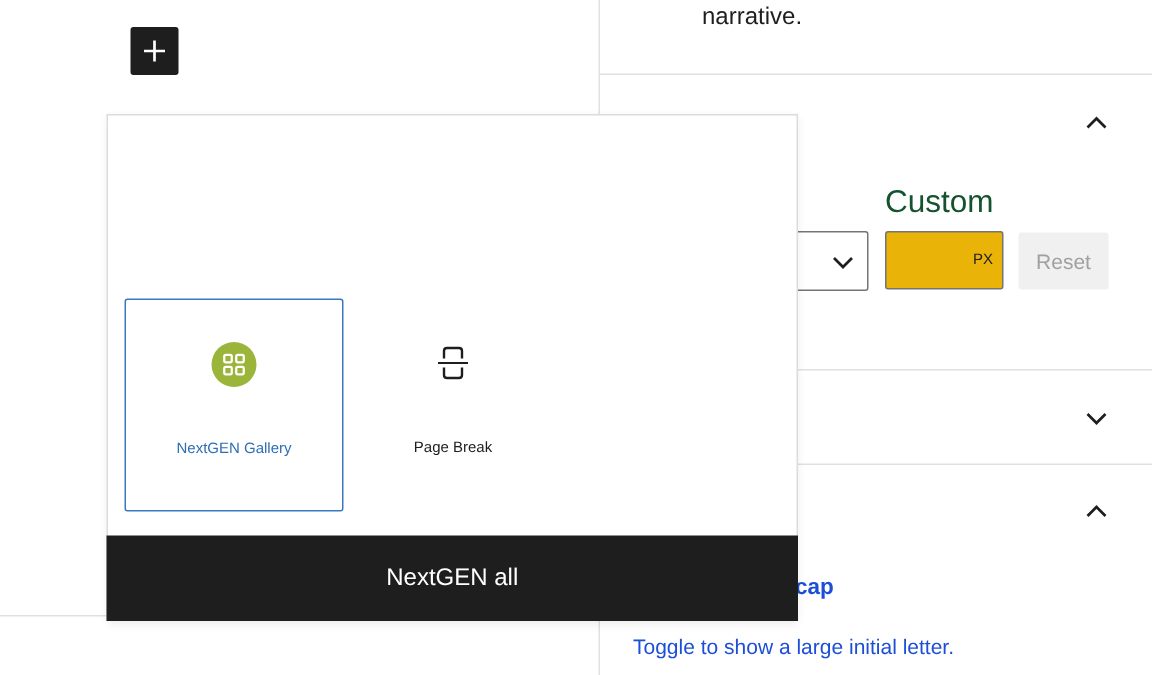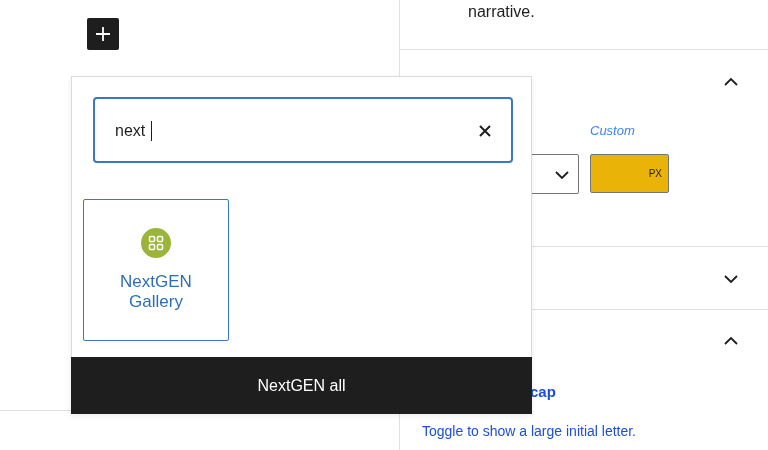--- a/index.html
+++ b/index.html
@@ -32,21 +32,21 @@
     .sb-narrative {
       position: absolute; left: 68px; top: 3px;
       font-size: 16px; color: #1e1e1e;
     }
     .sb-hr { position: absolute; left: 0; width: 369px; height: 1px; background: #e0e0e0; }
     .chev {
       position: absolute; width: 16px; height: 16px;
       display: flex; align-items: center; justify-content: center; cursor: pointer;
     }
     .custom-label {
-      position: absolute; left: 190px; top: 123px; font-size: 13px; color: #3b82f6; font-style: italic;
+      position: absolute; left: 190px; top: 123px; font-size: 21px; color: #14532d;
     }
     .unit-select {
       position: absolute; left: 90px; top: 154px; width: 89px; height: 40px;
       border: 1px solid #757575; border-radius: 2px; background: #fff; cursor: pointer;
     }
     .unit-select .chev { right: 8px; top: 12px; }
     .px-input {
       position: absolute; left: 190px; top: 154px; width: 79px; height: 39px;
       border: 1px solid #757575; border-radius: 2px; background: #eab308;
     }
@@ -88,21 +88,21 @@
       position: absolute; top: 122px; width: 146px; height: 142px;
       border-radius: 2px; cursor: pointer;
       display: flex; flex-direction: column; align-items: center;
     }
     .block-item.selected { border: 1px solid #3a78c3; }
     .block-item .b-icon {
       margin-top: 28px; width: 30px; height: 30px;
       display: flex; align-items: center; justify-content: center;
     }
     .block-item .b-label {
-      margin-top: 14px; font-size: 17px; line-height: 20px; text-align: center;
+      margin-top: 32px; font-size: 10px; line-height: 20px; text-align: center;
       width: 110px;
     }
     .block-item.selected .b-label { color: #2c6eb5; }
     .ngg-icon {
       width: 30px; height: 30px; border-radius: 50%; background: #9bb53b;
       display: flex; align-items: center; justify-content: center;
     }
     .browse-all {
       position: absolute; left: -1px; bottom: -1px; width: 461px; height: 57px;
       background: #1e1e1e; color: #fff; border: none;
@@ -136,60 +136,62 @@
     <div class="unit-select">
       <div class="chev">
         <svg width="14" height="9" viewBox="0 0 14 9">
             <path d="M1 1 L7 7 L13 1" fill="none" stroke="#1e1e1e" stroke-width="1.8"></path>
           </svg>
       </div>
     </div>
     <div class="px-input">
       <span class="unit">PX</span>
     </div>
+    <button class="reset-btn">Reset</button>
 
     <div class="sb-hr" style="top:246px"></div>
     <div class="chev" style="left:323px; top:271px">
       <svg width="14" height="9" viewBox="0 0 14 9">
           <path d="M1 1 L7 7 L13 1" fill="none" stroke="#1e1e1e" stroke-width="1.8"></path>
         </svg>
     </div>
 
     <div class="sb-hr" style="top:309px"></div>
     <div class="chev" style="left:323px; top:332px">
       <svg width="14" height="9" viewBox="0 0 14 9">
           <path d="M1 8 L7 2 L13 8" fill="none" stroke="#1e1e1e" stroke-width="1.8"></path>
         </svg>
     </div>
 
     <div class="dropcap-label">cap</div>
     <div class="dropcap-help">Toggle to show a large initial letter.</div>
   </div>
 
   <div class="popover">
-    <div class="search-box">
-      <input class="search-input" type="text" value="next" style="">
-      <div class="caret"></div>
-      <div class="clear-btn">
-        <svg width="14" height="14" viewBox="0 0 14 14">
-          <path d="M2 2 L12 12 M12 2 L2 12" stroke="#1e1e1e" stroke-width="2"></path>
-        </svg>
-      </div>
-    </div>
 
     <div class="block-item selected" style="left:11px">
       <div class="b-icon">
         <div class="ngg-icon">
           <svg width="16" height="16" viewBox="0 0 16 16">
             <rect x="1.5" y="1.5" width="5" height="5" rx="1" fill="none" stroke="#fff" stroke-width="1.5"></rect>
             <rect x="9.5" y="1.5" width="5" height="5" rx="1" fill="none" stroke="#fff" stroke-width="1.5"></rect>
             <rect x="1.5" y="9.5" width="5" height="5" rx="1" fill="none" stroke="#fff" stroke-width="1.5"></rect>
             <rect x="9.5" y="9.5" width="5" height="5" rx="1" fill="none" stroke="#fff" stroke-width="1.5"></rect>
           </svg>
         </div>
       </div>
       <div class="b-label">NextGEN Gallery</div>
     </div>
 
+    <div class="block-item" style="left:157px">
+      <div class="b-icon">
+        <svg width="24" height="26" viewBox="0 0 24 26">
+          <path d="M6 10 V5 Q6 3 8 3 H16 Q18 3 18 5 V10" fill="none" stroke="#1e1e1e" stroke-width="1.6"></path>
+          <path d="M2 13 H22" stroke="#1e1e1e" stroke-width="1.4"></path>
+          <path d="M6 16 V21 Q6 23 8 23 H16 Q18 23 18 21 V16" fill="none" stroke="#1e1e1e" stroke-width="1.6"></path>
+        </svg>
+      </div>
+      <div class="b-label">Page Break</div>
+    </div>
 
     <button class="browse-all">NextGEN all</button>
   </div>
 </div>
 
 </body></html>

